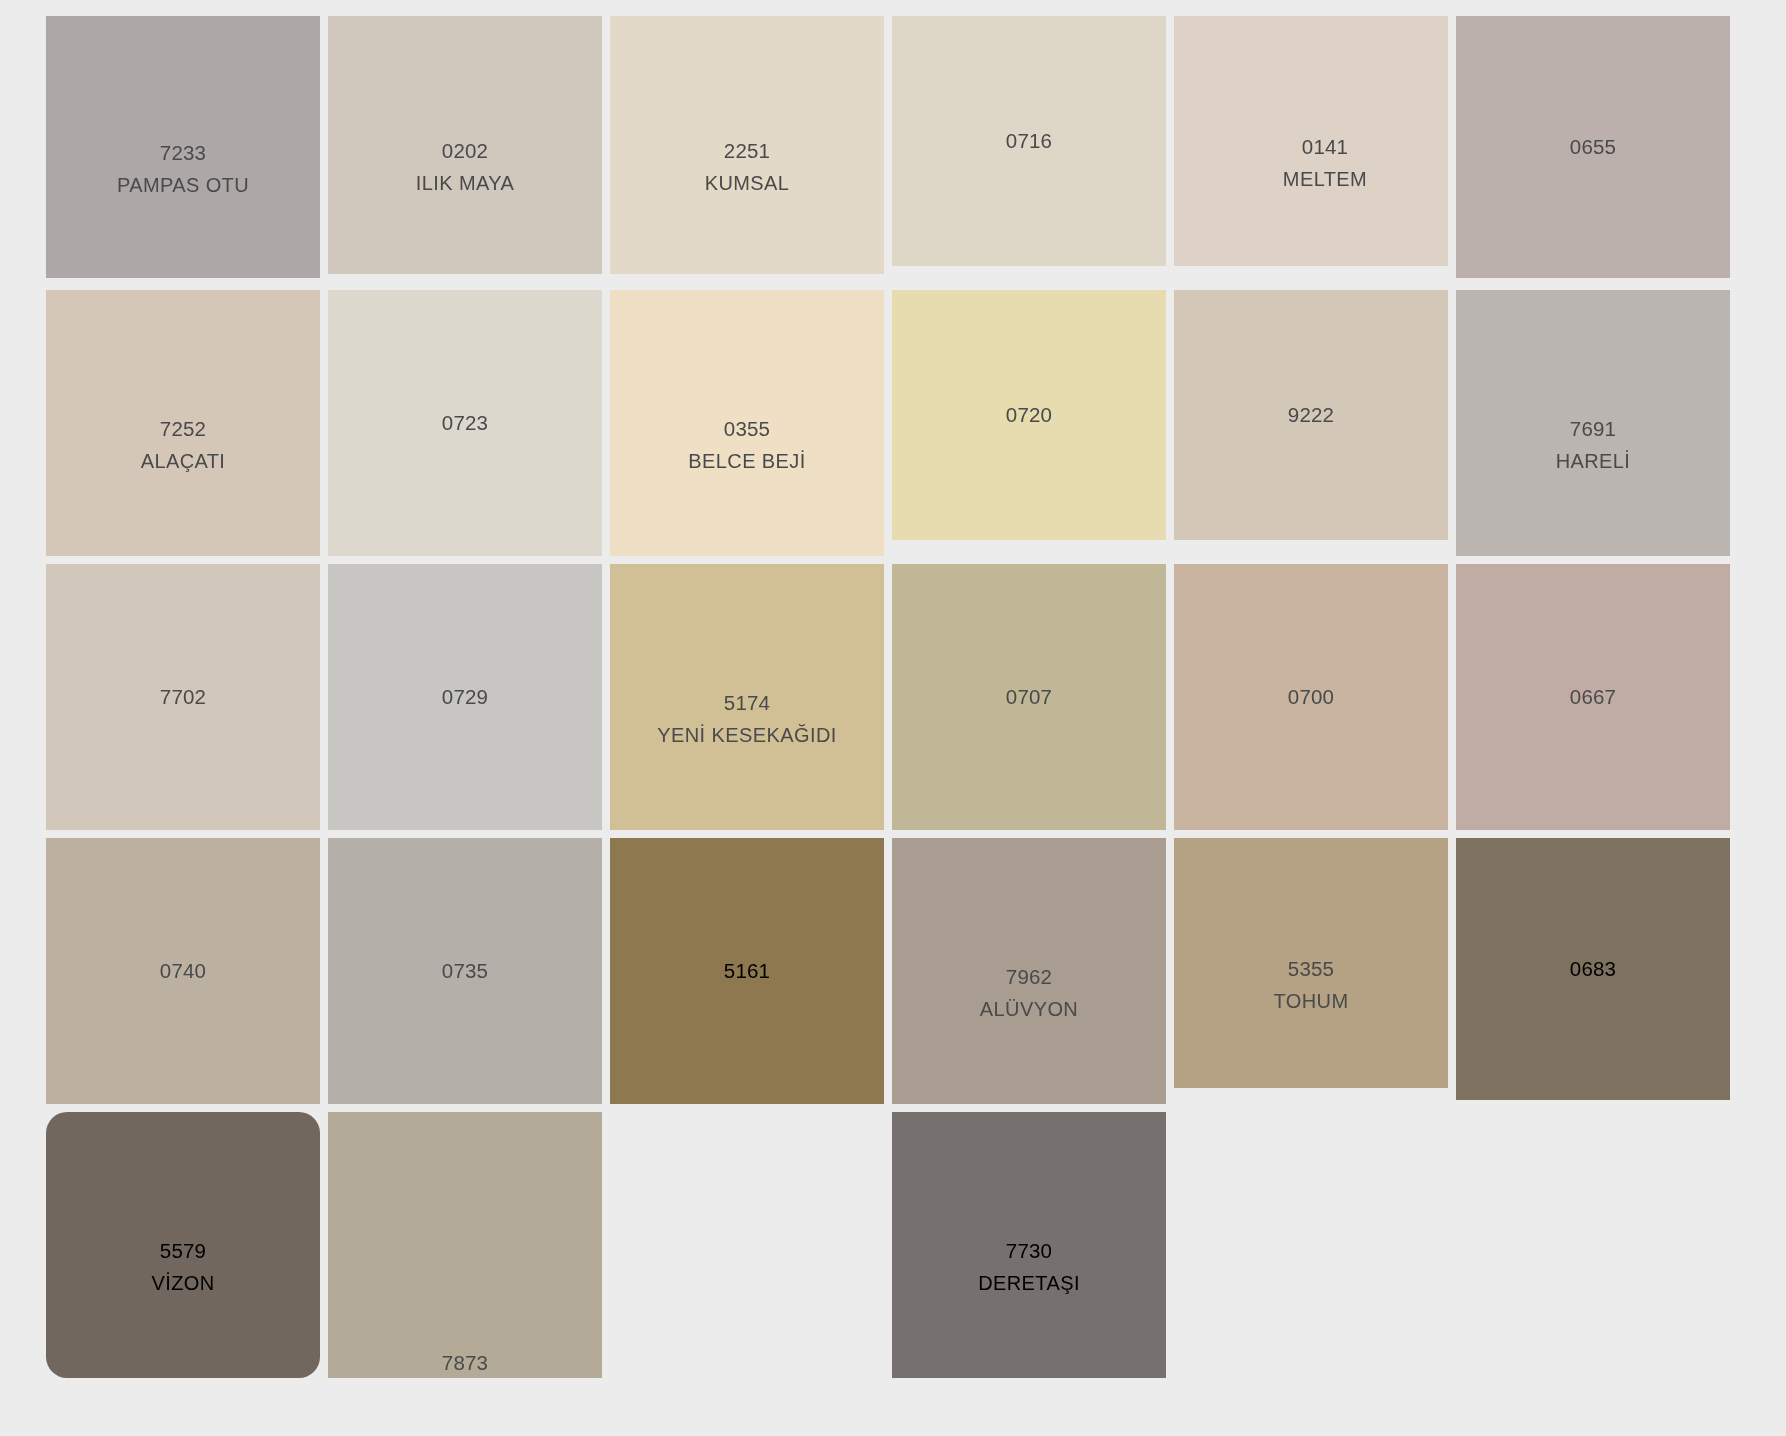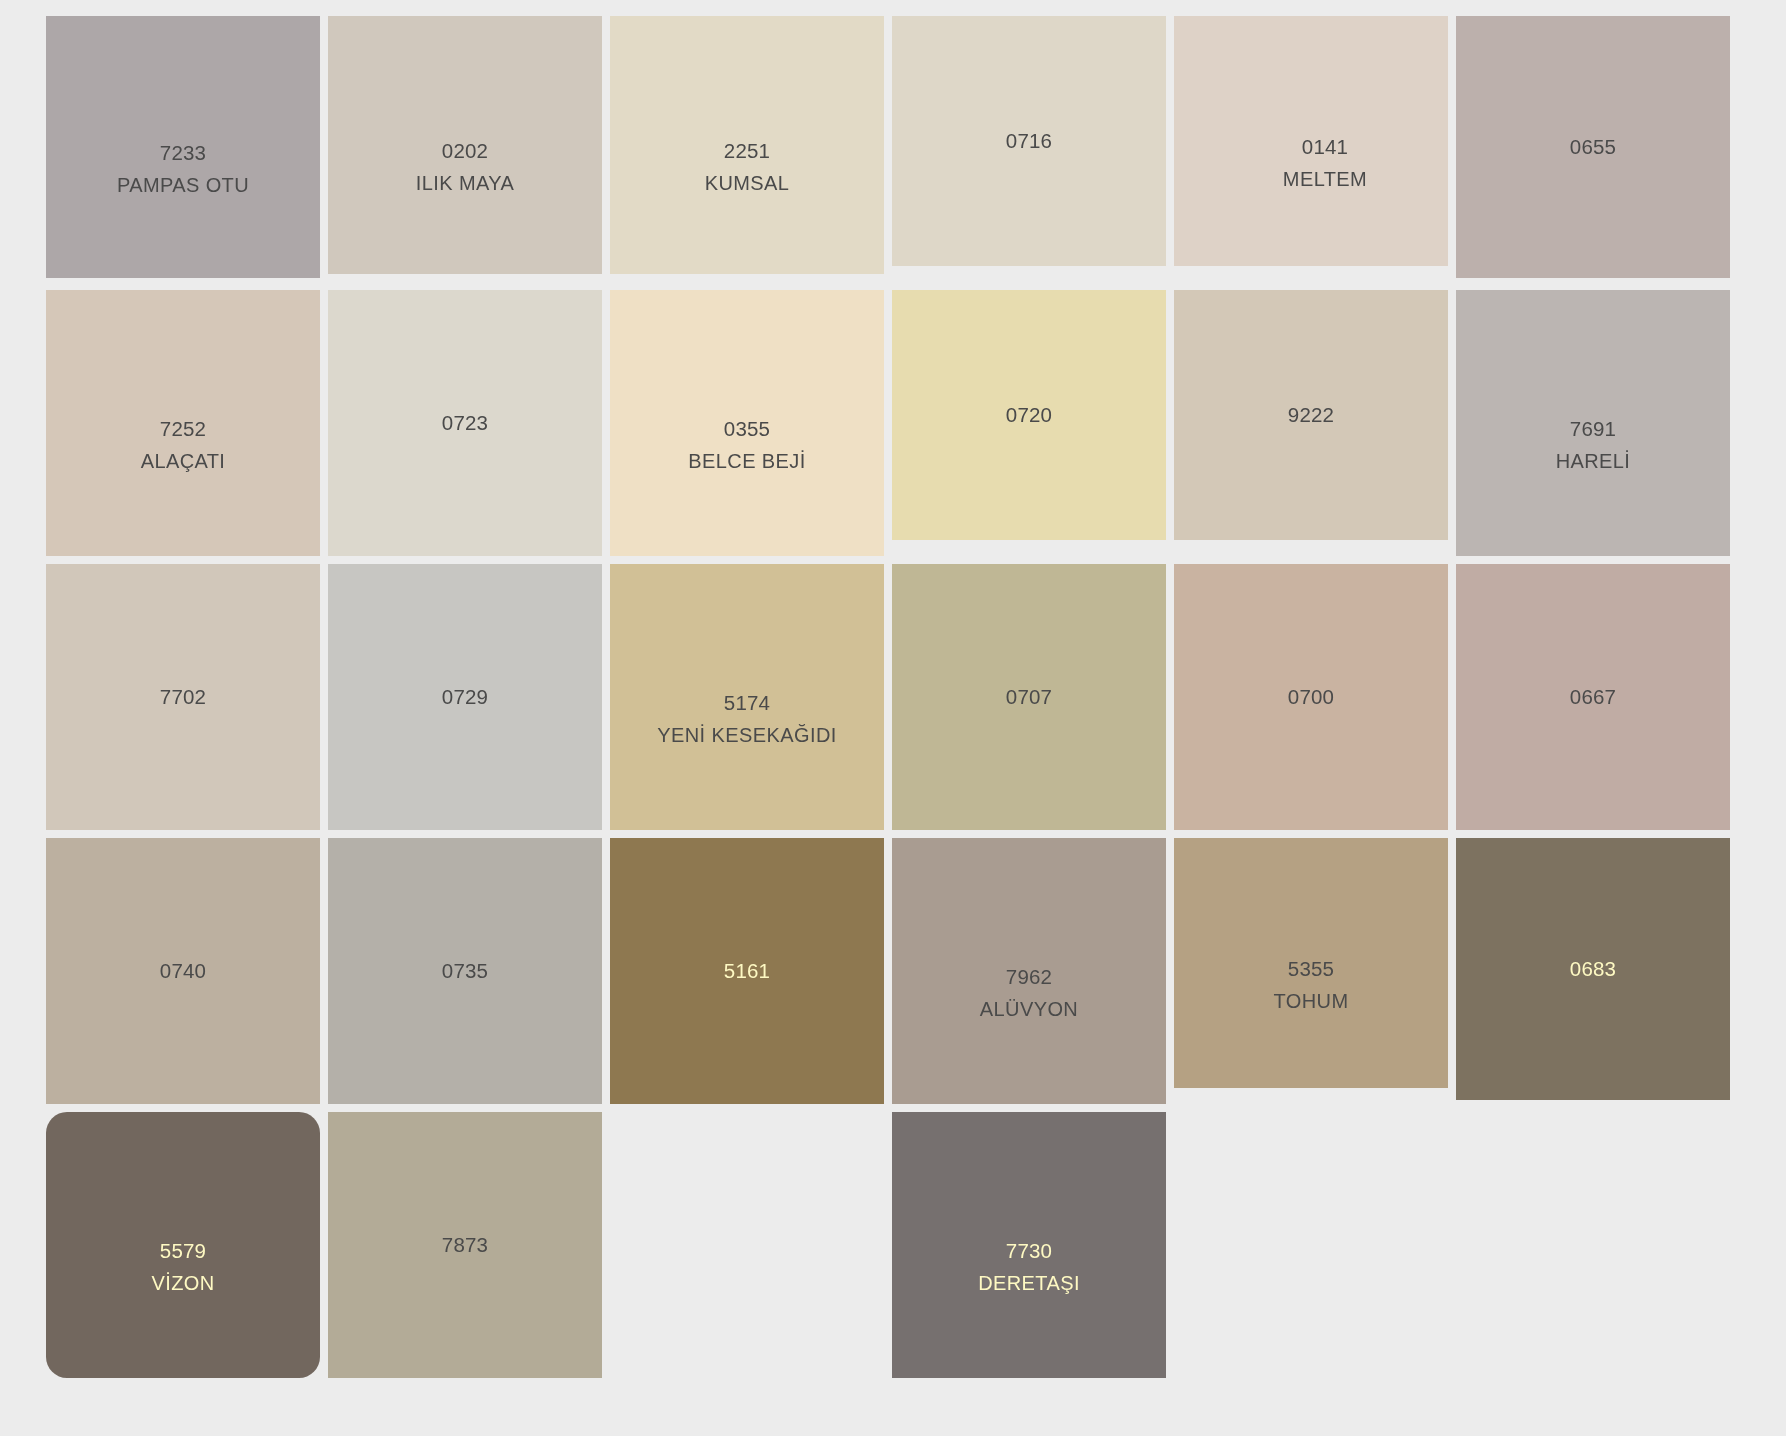--- a/index.html
+++ b/index.html
@@ -43,21 +43,21 @@
 
   .swatch .cname {
     font-size: 20px;
     letter-spacing: 0.4px;
     white-space: nowrap;
     margin-top: 4px;
   }
 
   .swatch.dark .code,
   .swatch.dark .cname {
-    color: #fef9c3;
+    color: #000000;
   }
 
   .swatch.light .code,
   .swatch.light .cname {
     color: #4a4a4a;
   }
 
   
   .swatch.single .code {
     margin: 0;
@@ -146,20 +146,20 @@
       <div class="code">5355</div>
       <div class="cname">TOHUM</div>
     </div>
     <div class="swatch dark single" style="left: 1410px; top: 822px; width: 274px; height: 262px; background: rgb(125, 114, 96);">
       <div class="code">0683</div>
     </div>
     <div class="swatch dark" style="left: 0px; top: 1096px; width: 274px; height: 266px; background: rgb(114, 103, 94); border-radius: 21px;">
       <div class="code">5579</div>
       <div class="cname">VİZON</div>
     </div>
-    <div class="swatch light single" style="left: 282px; top: 1096px; width: 274px; height: 266px; background: rgb(179, 171, 151);">
+    <div class="swatch light single" style="left: 282px; top: 1096px; width: 274px; height: 266px; background: rgb(179, 171, 151); justify-content: flex-end;">
       <div class="code">7873</div>
     </div>
     <div class="swatch dark" style="left: 846px; top: 1096px; width: 274px; height: 266px; background: rgb(118, 112, 111); justify-content: center;">
       <div class="code">7730</div>
       <div class="cname">DERETAŞI</div>
     </div>
   </div>
 
 </body></html>

